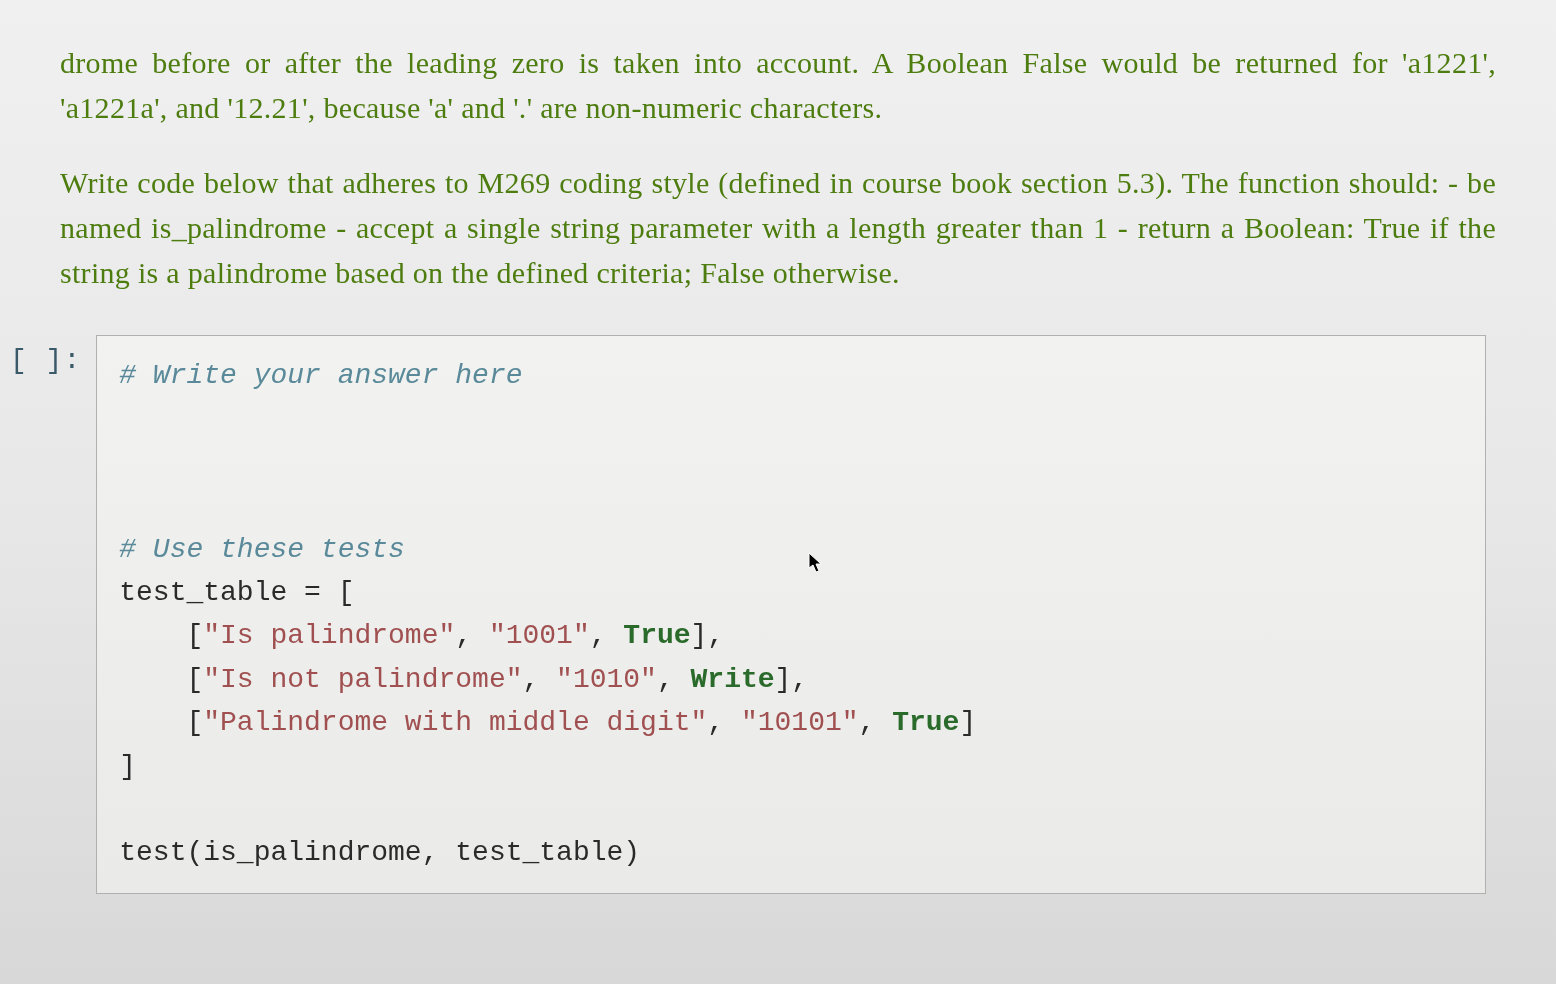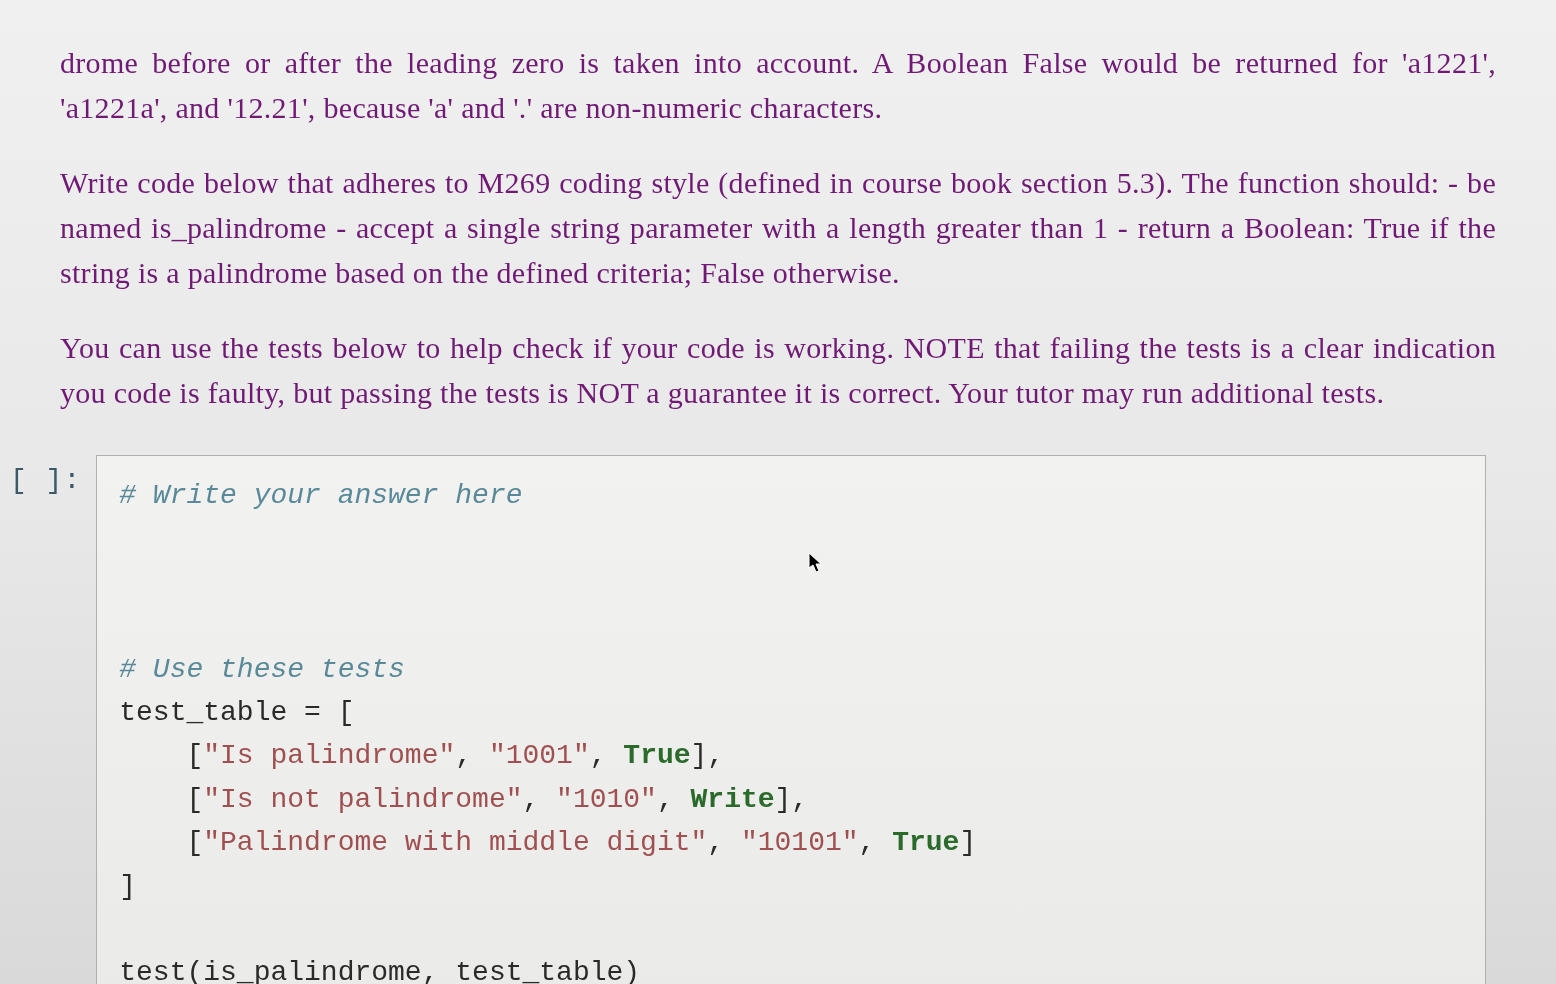--- a/index.html
+++ b/index.html
@@ -19,21 +19,21 @@
     
     .content-wrapper {
       padding: 40px 60px 0 60px;
     }
     
     .text-paragraph {
       font-size: 30px;
       line-height: 1.5;
       margin-bottom: 30px;
       text-align: justify;
-      color: #701a75;
+      color: #4d7c0f;
       letter-spacing: 0.3px;
     }
     
     .cell-container {
       display: flex;
       align-items: flex-start;
       margin-top: 40px;
       padding: 0 10px 0 10px;
     }
     
@@ -80,21 +80,20 @@
       font-size: 20px;
       color: #000;
     }
   </style>
 </head>
 <body>
 
 <div class="content-wrapper">
   <p class="text-paragraph">drome before or after the leading zero is taken into account. A Boolean False would be returned for 'a1221', 'a1221a', and '12.21', because 'a' and '.' are non-numeric characters.</p>
   <p class="text-paragraph">Write code below that adheres to M269 coding style (defined in course book section 5.3). The function should: - be named is_palindrome - accept a single string parameter with a length greater than 1 - return a Boolean: True if the string is a palindrome based on the defined criteria; False otherwise.</p>
-  <p class="text-paragraph">You can use the tests below to help check if your code is working. NOTE that failing the tests is a clear indication you code is faulty, but passing the tests is NOT a guarantee it is correct. Your tutor may run additional tests.</p>
 </div>
 
 <div class="cell-container">
   <div class="prompt-label">[ ]:</div>
   <div class="code-cell"><span class="code-comment"># Write your answer here</span>
 
 
 
 <span class="code-comment"># Use these tests</span>
 <span>test_table = [</span>

